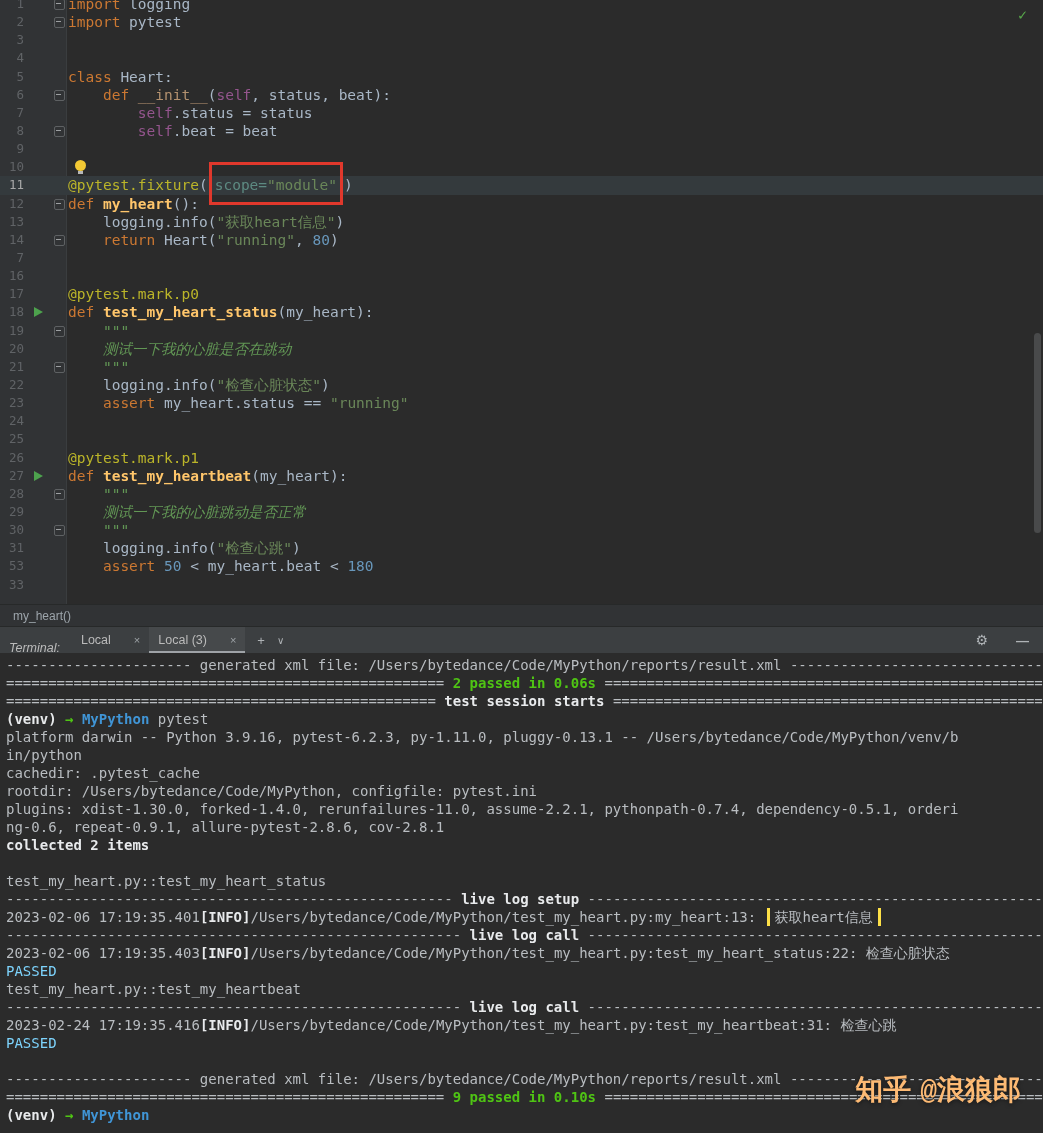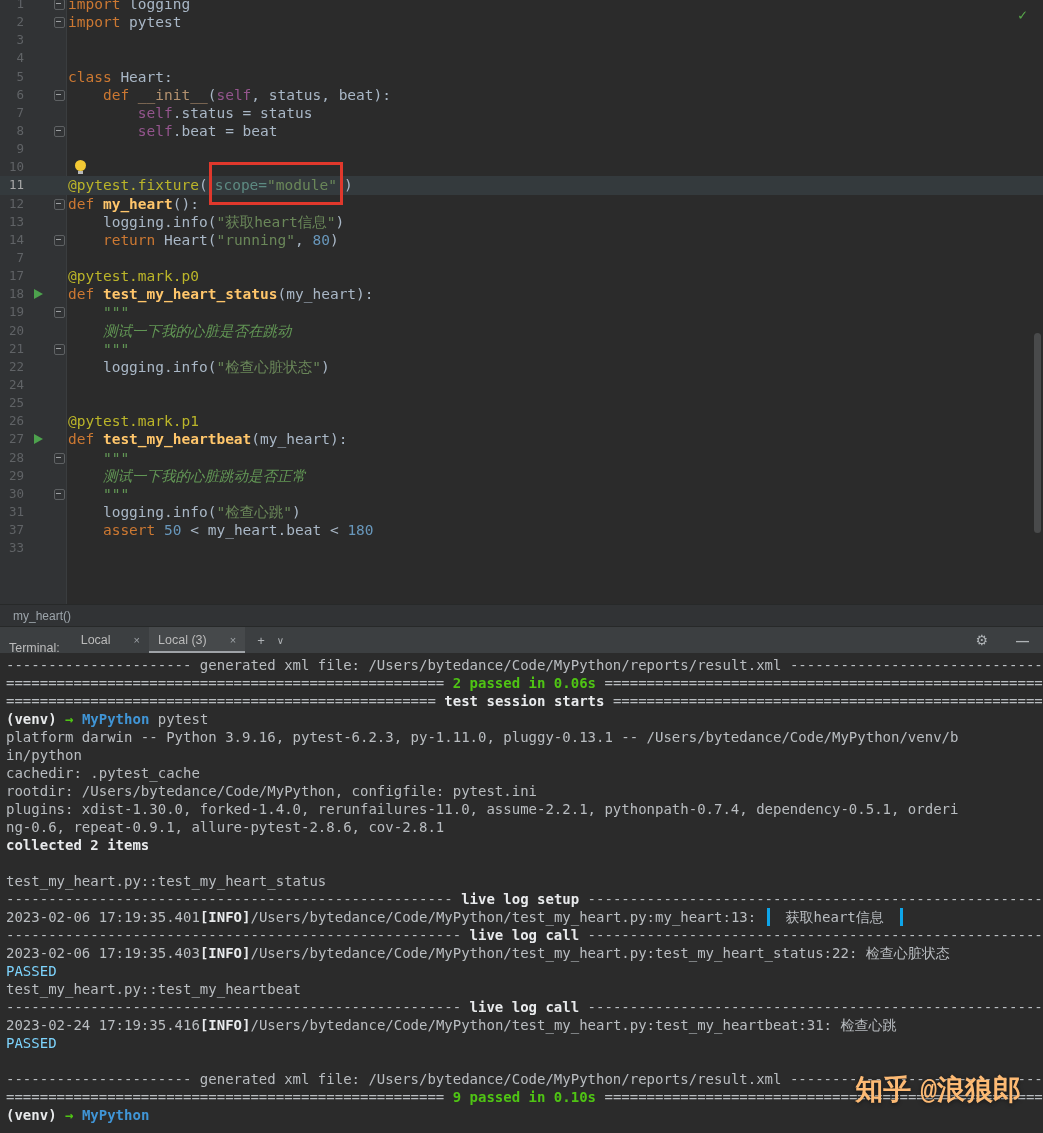--- a/index.html
+++ b/index.html
@@ -32,35 +32,35 @@
   .c-magic{color:#b3916f;}
   .c-self{color:#94558d;}
   .c-str{color:#6a8759;}
   .c-num{color:#6897bb;}
   .c-deco{color:#bbb529;}
   .c-doc{color:#629755;font-style:italic;}
   .c-kwarg{color:#5d8a82;}
   .c-p{color:#a9b7c6;}
 
   .red-box{border:3px solid #e0382c;padding:12px 3px 9px;margin:0 1px;}
-  .red-box-t{border:3px solid #0ea5e9;padding:8px 16px 7px;margin:0 2px;}
+  .red-box-t{border:3px solid #fde047;padding:8px 5px 7px;margin:0 2px;}
 
   .check{position:absolute;top:6px;right:16px;color:#57a64a;font-size:15px;cursor:pointer;}
   .ed-scroll{position:absolute;right:2px;top:333px;width:7px;height:200px;border-radius:4px;background:rgba(150,154,158,.28);cursor:pointer;}
 
   
   .breadcrumb{flex:none;height:21px;background:#313335;border-top:1px solid #272929;border-bottom:1px solid #272929;
     display:flex;align-items:center;padding-left:13px;
     font-family:"Liberation Sans",sans-serif;font-size:12px;color:#9da5ab;cursor:pointer;text-align:center;}
 
   
   .tabbar{flex:none;height:26px;background:#3c3f41;border-bottom:1px solid #2b2b2b;
     display:flex;align-items:stretch;
     font-family:"Liberation Sans",sans-serif;font-size:12.5px;color:#bbbbbb;}
-  .term-label{align-self:center;margin:16px 12px 0 9px;color:#bbbbbb;}
+  .term-label{align-self:center;margin:16px 12px 0 9px;color:#bbbbbb;font-style:italic;}
   .tab{display:flex;align-items:center;gap:23px;padding:0 9px;cursor:pointer;}
   .tab .x{color:#9da2a6;font-size:11px;cursor:pointer;}
   .tab.selected{background:#46494b;box-shadow:inset 0 -2px 0 #9fa3a7;}
   .icon-btn{align-self:center;margin-left:12px;color:#afb3b6;font-size:13px;cursor:pointer;}
   .chev{font-size:10px;}
   .spacer{flex:1;}
   .gear{margin-right:16px;font-size:14px;}
   .minim{margin-right:14px;font-weight:bold;}
 
   
@@ -96,35 +96,37 @@
         <div class="cl"><span class="g-num">6</span><span class="g-mark"><span class="fold"></span></span><span class="code-text"><span class="c-p">    </span><span class="c-kw">def </span><span class="c-magic">__init__</span><span class="c-p">(</span><span class="c-self">self</span><span class="c-p">, status, beat):</span></span></div>
         <div class="cl"><span class="g-num">7</span><span class="g-mark"></span><span class="code-text"><span class="c-p">        </span><span class="c-self">self</span><span class="c-p">.status = status</span></span></div>
         <div class="cl"><span class="g-num">8</span><span class="g-mark"><span class="fold"></span></span><span class="code-text"><span class="c-p">        </span><span class="c-self">self</span><span class="c-p">.beat = beat</span></span></div>
         <div class="cl"><span class="g-num">9</span><span class="g-mark"></span><span class="code-text"></span></div>
         <div class="cl"><span class="g-num">10</span><span class="g-mark"></span><span class="code-text"><span class="bulb"></span></span></div>
         <div class="cl current"><span class="g-num">11</span><span class="g-mark"></span><span class="code-text"><span class="c-deco">@pytest.fixture</span><span class="c-p">(</span><span class="red-box"><span class="c-kwarg">scope=</span><span class="c-str">"module"</span></span><span class="c-p">)</span></span></div>
         <div class="cl"><span class="g-num">12</span><span class="g-mark"><span class="fold"></span></span><span class="code-text"><span class="c-kw">def </span><span class="c-fn">my_heart</span><span class="c-p">():</span></span></div>
         <div class="cl"><span class="g-num">13</span><span class="g-mark"></span><span class="code-text"><span class="c-p">    logging.info(</span><span class="c-str">"获取heart信息"</span><span class="c-p">)</span></span></div>
         <div class="cl"><span class="g-num">14</span><span class="g-mark"><span class="fold"></span></span><span class="code-text"><span class="c-p">    </span><span class="c-kw">return</span><span class="c-p"> Heart(</span><span class="c-str">"running"</span><span class="c-p">, </span><span class="c-num">80</span><span class="c-p">)</span></span></div>
         <div class="cl"><span class="g-num">7</span><span class="g-mark"></span><span class="code-text"></span></div>
+        <div class="cl"><span class="g-num">16</span><span class="g-mark"></span><span class="code-text"></span></div>
         <div class="cl"><span class="g-num">17</span><span class="g-mark"></span><span class="code-text"><span class="c-deco">@pytest.mark.p0</span></span></div>
         <div class="cl"><span class="g-num">18</span><span class="g-mark"><span class="run-arrow"></span></span><span class="code-text"><span class="c-kw">def </span><span class="c-fn">test_my_heart_status</span><span class="c-p">(my_heart):</span></span></div>
         <div class="cl"><span class="g-num">19</span><span class="g-mark"><span class="fold"></span></span><span class="code-text"><span class="c-doc">    """</span></span></div>
         <div class="cl"><span class="g-num">20</span><span class="g-mark"></span><span class="code-text"><span class="c-doc">    测试一下我的心脏是否在跳动</span></span></div>
         <div class="cl"><span class="g-num">21</span><span class="g-mark"><span class="fold"></span></span><span class="code-text"><span class="c-doc">    """</span></span></div>
         <div class="cl"><span class="g-num">22</span><span class="g-mark"></span><span class="code-text"><span class="c-p">    logging.info(</span><span class="c-str">"检查心脏状态"</span><span class="c-p">)</span></span></div>
+        <div class="cl"><span class="g-num">23</span><span class="g-mark"></span><span class="code-text"><span class="c-p">    </span><span class="c-kw">assert</span><span class="c-p"> my_heart.status == </span><span class="c-str">"running"</span></span></div>
         <div class="cl"><span class="g-num">24</span><span class="g-mark"></span><span class="code-text"></span></div>
         <div class="cl"><span class="g-num">25</span><span class="g-mark"></span><span class="code-text"></span></div>
         <div class="cl"><span class="g-num">26</span><span class="g-mark"></span><span class="code-text"><span class="c-deco">@pytest.mark.p1</span></span></div>
         <div class="cl"><span class="g-num">27</span><span class="g-mark"><span class="run-arrow"></span></span><span class="code-text"><span class="c-kw">def </span><span class="c-fn">test_my_heartbeat</span><span class="c-p">(my_heart):</span></span></div>
         <div class="cl"><span class="g-num">28</span><span class="g-mark"><span class="fold"></span></span><span class="code-text"><span class="c-doc">    """</span></span></div>
         <div class="cl"><span class="g-num">29</span><span class="g-mark"></span><span class="code-text"><span class="c-doc">    测试一下我的心脏跳动是否正常</span></span></div>
         <div class="cl"><span class="g-num">30</span><span class="g-mark"><span class="fold"></span></span><span class="code-text"><span class="c-doc">    """</span></span></div>
         <div class="cl"><span class="g-num">31</span><span class="g-mark"></span><span class="code-text"><span class="c-p">    logging.info(</span><span class="c-str">"检查心跳"</span><span class="c-p">)</span></span></div>
-        <div class="cl"><span class="g-num">37</span><span class="g-mark"></span><span class="code-text"><span class="c-p">    </span><span class="c-kw">assert </span><span class="c-num">50</span><span class="c-p"> &lt; my_heart.beat &lt; </span><span class="c-num">180</span></span></div>
+        <div class="cl"><span class="g-num">53</span><span class="g-mark"></span><span class="code-text"><span class="c-p">    </span><span class="c-kw">assert </span><span class="c-num">50</span><span class="c-p"> &lt; my_heart.beat &lt; </span><span class="c-num">180</span></span></div>
         <div class="cl"><span class="g-num">33</span><span class="g-mark"></span><span class="code-text"></span></div>
       </div>
     <span class="check">✓</span>
     <div class="ed-scroll"></div>
   </div>
 
   <div class="breadcrumb">
     <span>my_heart()</span>
   </div>
 

